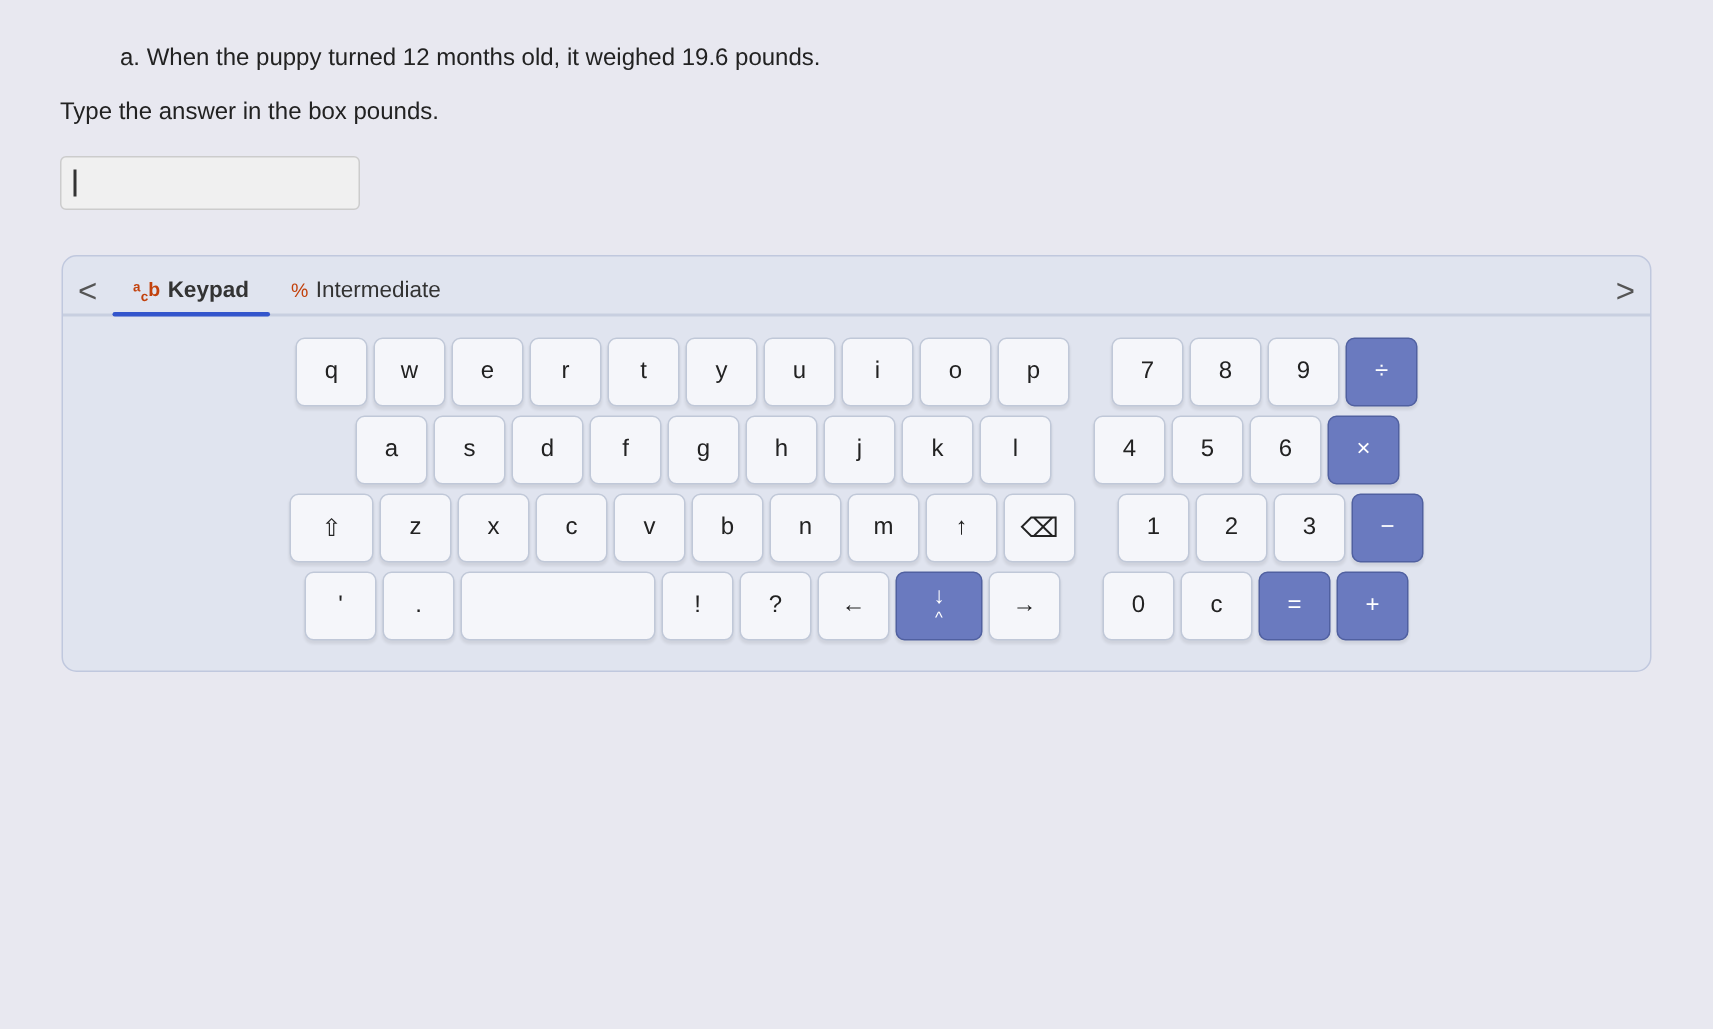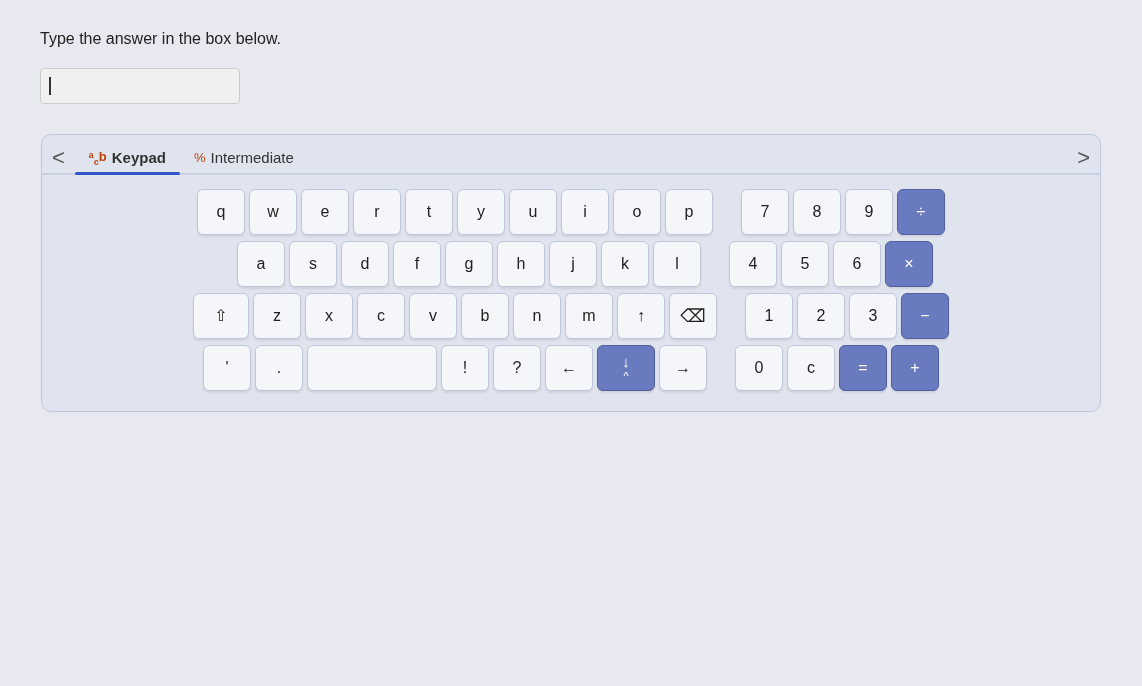--- a/index.html
+++ b/index.html
@@ -177,21 +177,22 @@
     
     .kb-row .gap {
       width: 20px;
       flex-shrink: 0;
     }
   </style>
 </head>
 <body>
 
 <div class="page-content">
-  <p class="instruction">Type the answer in the box below.</p>
+  <p class="question-part">a. When the puppy turned 12 months old, it weighed 19.6 pounds.</p>
+  <p class="instruction">Type the answer in the box pounds.</p>
 
   <div class="answer-box">
     <div class="answer-box-cursor"></div>
   </div>
 
   <div class="keyboard-panel">
 
     <div class="tab-bar">
       <span class="tab-prev">&lt;</span>
 

